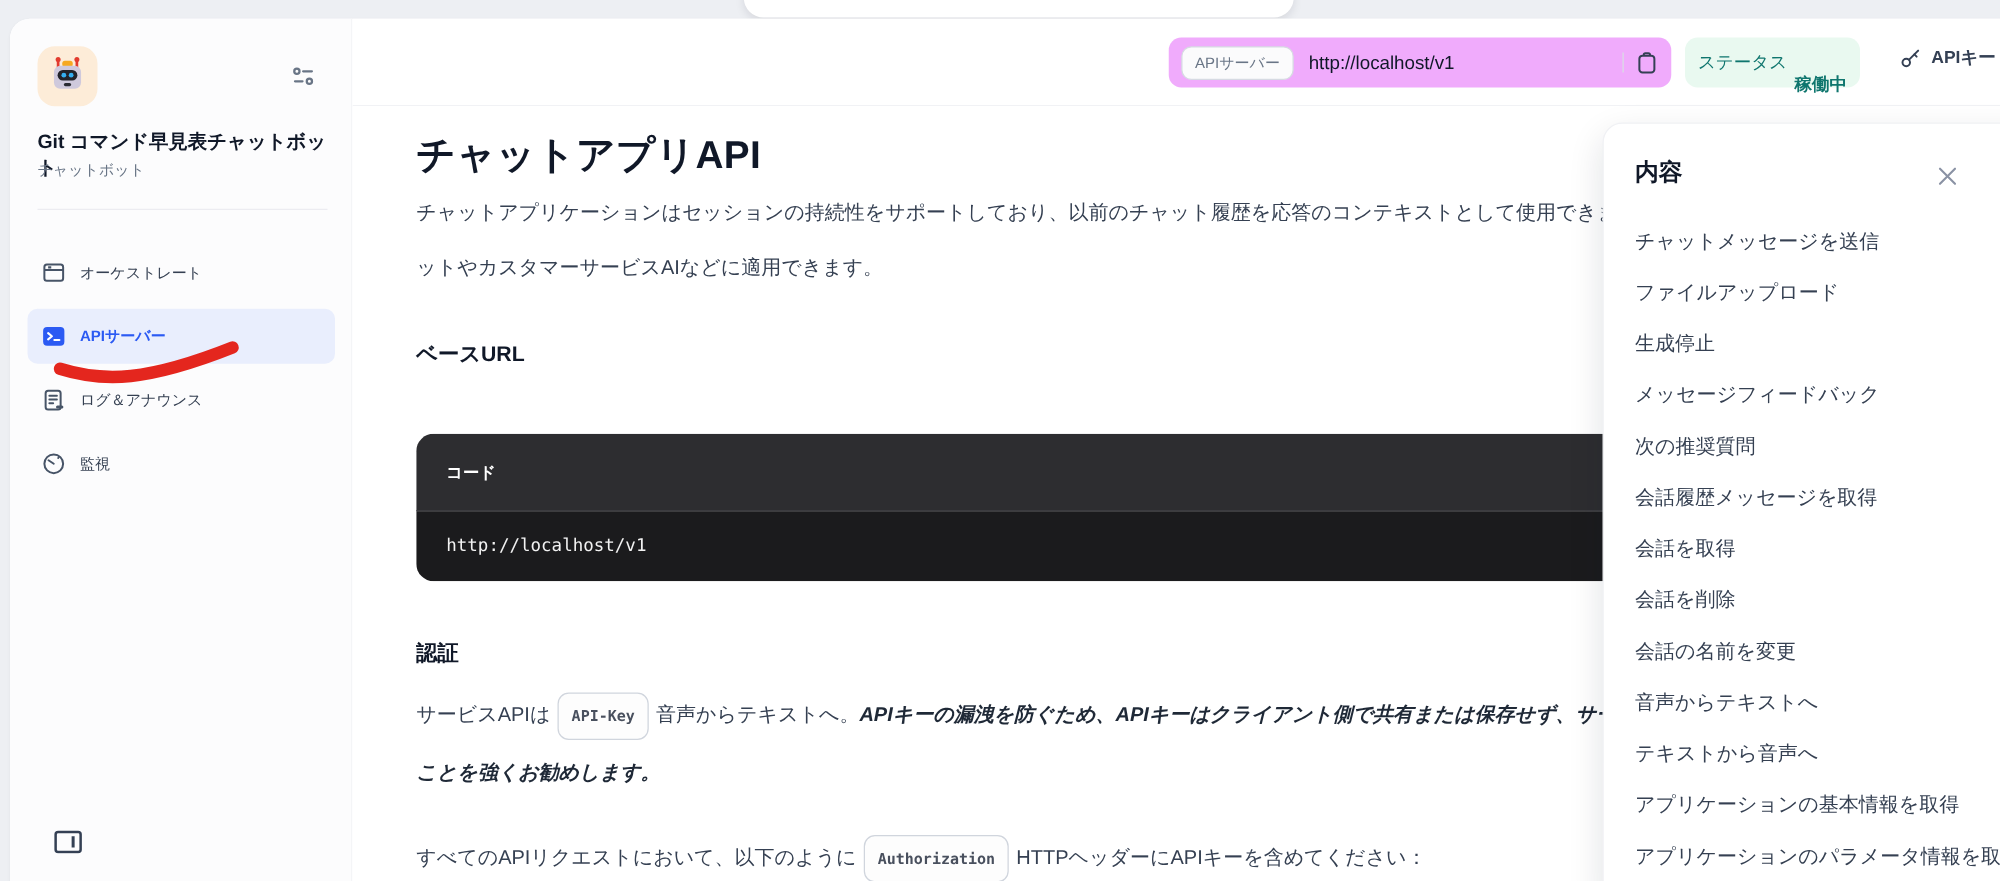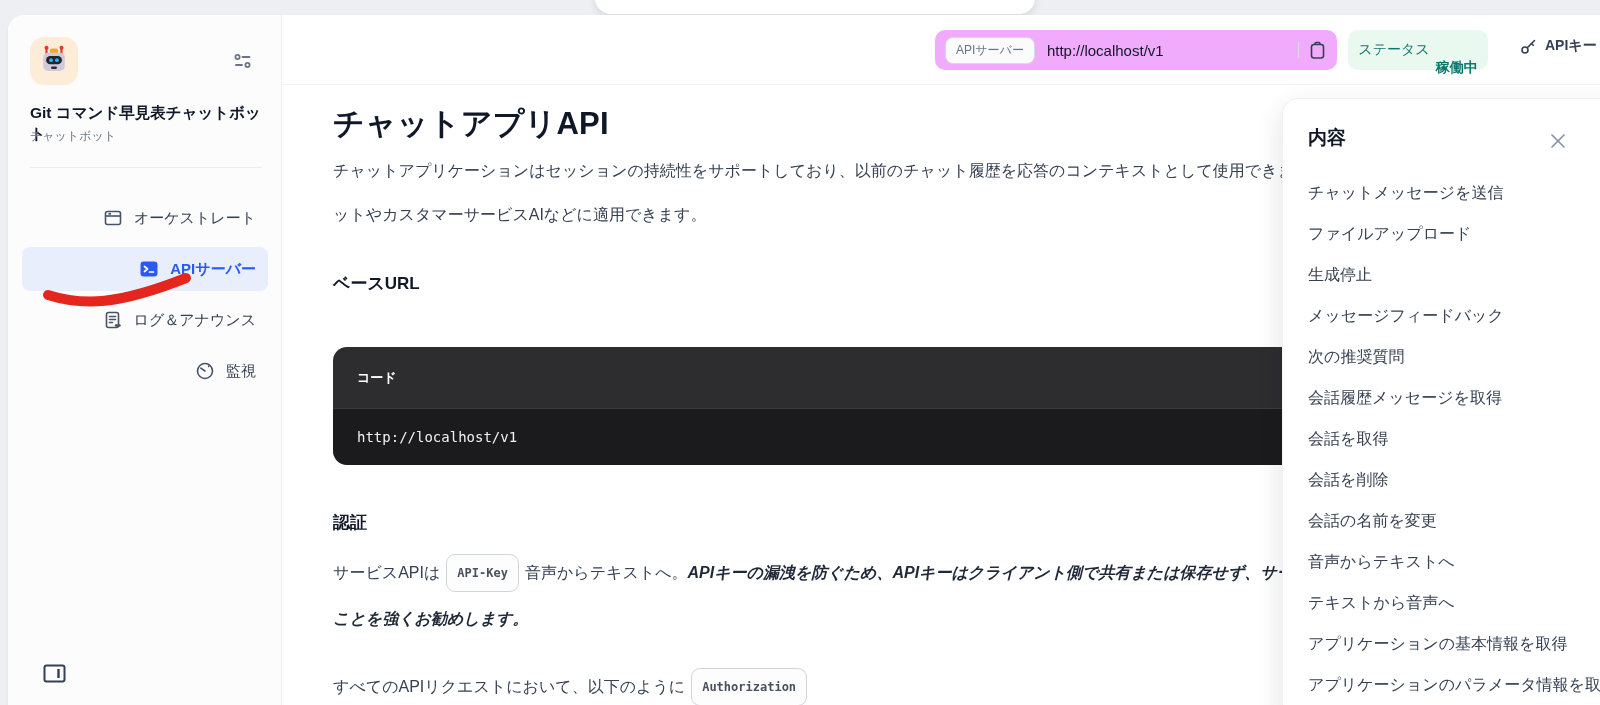--- a/index.html
+++ b/index.html
@@ -19,21 +19,21 @@
     border-right:1px solid #eef0f3; border-top-left-radius:16px; background:#fcfcfd; }
   .app-avatar { position:absolute; left:22px; top:22px; width:48px; height:48px;
     border-radius:14px; background:#fdecd8; display:flex; align-items:center; justify-content:center; }
   .settings-btn { position:absolute; right:28px; top:38px; width:20px; height:16px; cursor:pointer; }
   .app-name { position:absolute; left:22px; top:88px; width:236px; font-size:15.5px; font-weight:700; color:#101828; }
   .app-type { position:absolute; left:22px; top:113px; font-size:12px; color:#697586; }
   .sidebar-divider { position:absolute; left:22px; top:152px; width:232px; height:1px; background:#ececf1; }
 
   .nav { position:absolute; left:14px; top:181px; width:246px; }
   .nav-item { display:flex; align-items:center; gap:12px; height:44px; padding:0 12px;
-    border-radius:8px; margin-bottom:7px; font-size:15px; font-weight:500; color:#354052; cursor:pointer;justify-content:flex-end; }
+    border-radius:8px; margin-bottom:7px; font-size:12px; font-weight:500; color:#354052; cursor:pointer; }
   .nav-item .nicon { width:18px; height:18px; flex:0 0 18px; display:flex; align-items:center; }
   .nav-item.active { background:#e9eefd; color:#2b5af3; font-weight:600; }
 
   .red-marker { position:absolute; left:0; top:0; width:274px; height:705px; pointer-events:none; }
 
   .collapse-btn { position:absolute; left:35px; top:649px; width:23px; height:19px; cursor:pointer; }
 
   
   .topbar { position:absolute; left:274px; top:0; right:0; height:70px; background:#ffffff;
     border-bottom:1px solid #f1f2f5; border-top-right-radius:16px; }
@@ -242,20 +242,21 @@
       <span>音声からテキストへ。</span>
       <span class="warn">APIキーの漏洩を防ぐため、APIキーはクライアント側で共有または保存せず、サーバー側で保存する</span>
     </p>
     <p class="para auth-2">
       <span class="warn">ことを強くお勧めします。</span>
     </p>
 
     <p class="para request">
       <span>すべてのAPIリクエストにおいて、以下のように</span>
       <span class="chip">Authorization</span>
+      <span>HTTPヘッダーにAPIキーを含めてください：</span>
     </p>
   </div>
 </div>
 
 <div class="toc-panel">
   <div class="toc-title">内容</div>
   <div class="toc-close">
     <svg width="20" height="20" viewBox="0 0 20 20" stroke="#8b93a5" stroke-width="1.7" stroke-linecap="round">
       <line x1="4" y1="4" x2="16" y2="16"></line>
         <line x1="16" y1="4" x2="4" y2="16"></line>

